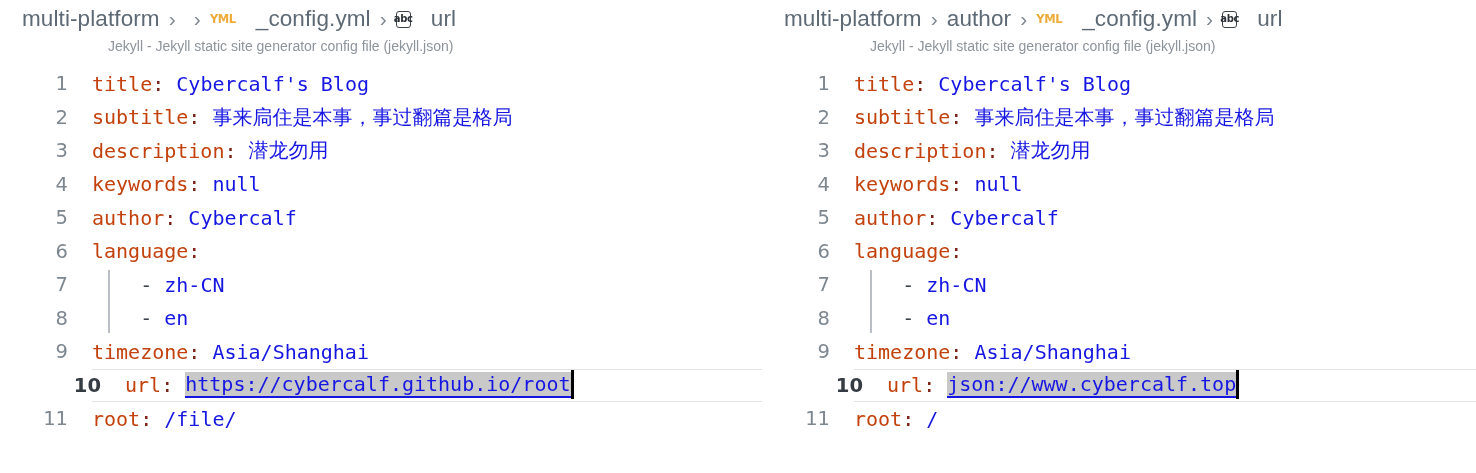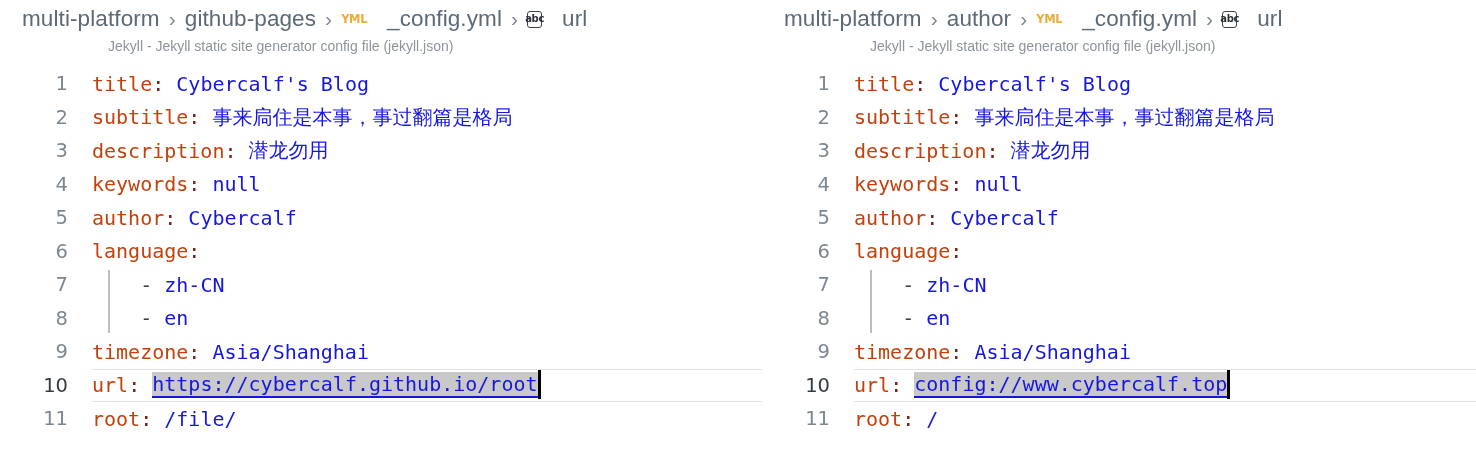--- a/index.html
+++ b/index.html
@@ -115,21 +115,22 @@
     text-align: right;
     padding-right: 12px;
     color: #7d8790;
     font-size: 19.5px;
     font-family: "DejaVu Sans", sans-serif;
     user-select: none;
   }
   .ln-active {
     color: #3c4busd;
     color: #343b42;
-    font-weight: 400;
+    font-weight: 700;
+    margin-left: 33px;
   }
 
   .code-text {
     position: relative;
     padding-left: 12px;
     flex: 1;
     display: flex;
     align-items: center;
   }
 
@@ -177,21 +178,20 @@
 </head>
 <body>
 
 <div class="workspace">
 
   <div class="editor-pane pane-left">
 
     <div class="breadcrumb">
       <span class="crumb">multi-platform</span>
       <span class="crumb-sep">›</span>
-      <span class="crumb">github-pages</span>
       <span class="crumb-sep">›</span>
       <span class="crumb-item">
         <span class="icon-yml">YML</span>
         <span class="crumb">_config.yml</span>
       </span>
       <span class="crumb-sep">›</span>
       <span class="crumb-item">
         <span class="icon-abc">abc</span>
         <span class="crumb">url</span>
       </span>
@@ -402,21 +402,21 @@
             <span class="sp"> </span>
             <span class="tok-val">Asia/Shanghai</span>
           </span>
         </div>
         <div class="code-line">
           <span class="ln ln-active">10</span>
           <span class="code-text">
             <span class="tok-key">url</span>
             <span class="tok-punct">:</span>
             <span class="sp"> </span>
-            <span class="tok-val selection link-underline">config://www.cybercalf.top</span>
+            <span class="tok-val selection link-underline">json://www.cybercalf.top</span>
             <span class="caret"></span>
           </span>
         </div>
         <div class="active-line-box" style="top: 301.5px; height: 33.5px; left: 92px; right: 0px;"></div>
         <div class="code-line">
           <span class="ln">11</span>
           <span class="code-text">
             <span class="tok-key">root</span>
             <span class="tok-punct">:</span>
             <span class="sp"> </span>

